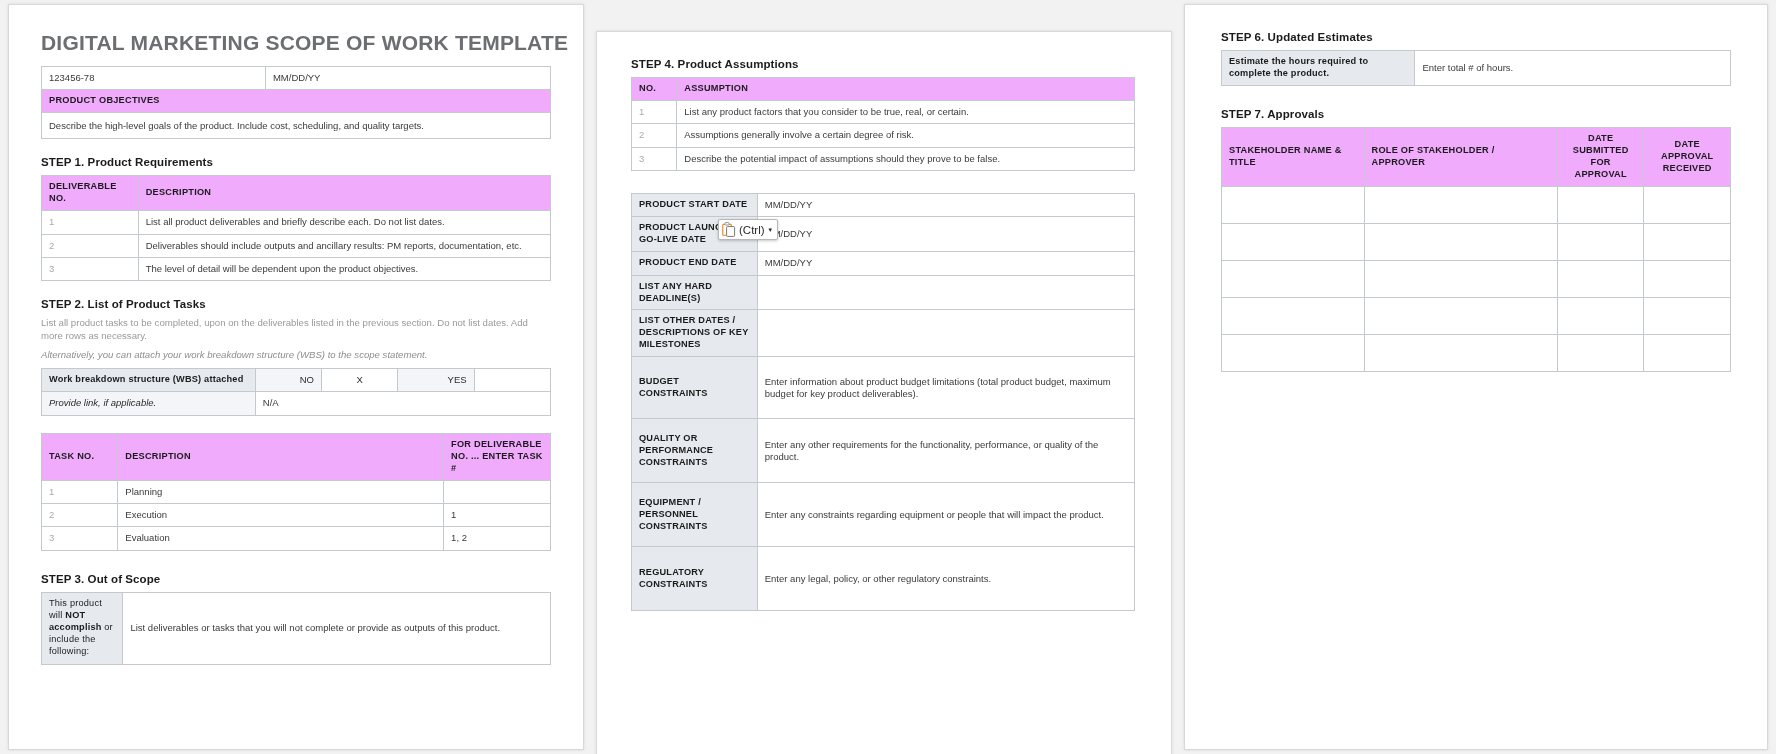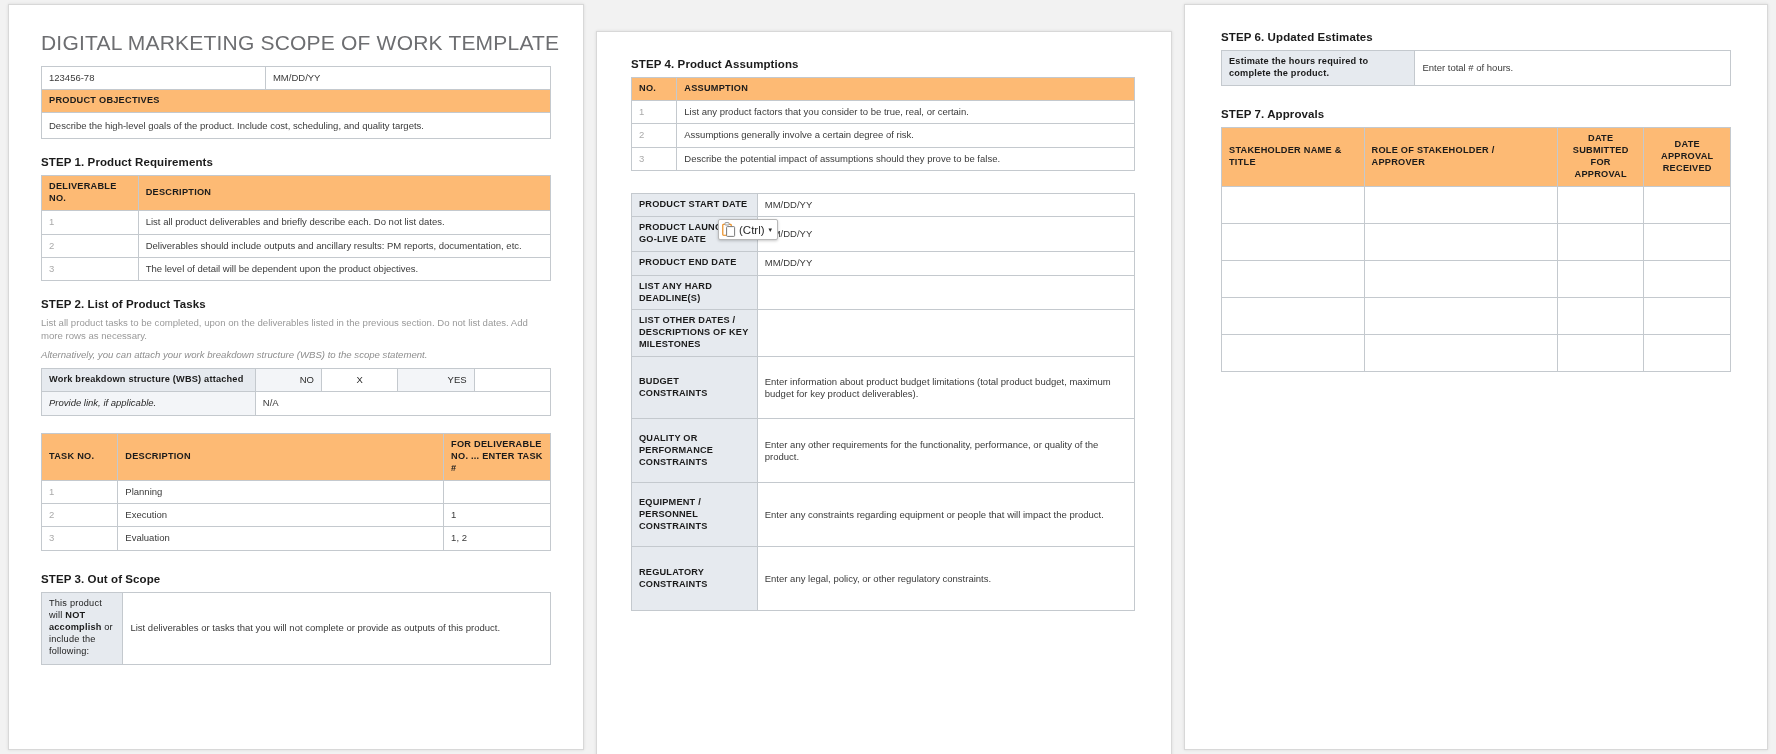--- a/index.html
+++ b/index.html
@@ -26,21 +26,21 @@
   #page-2 { left: 596px;  width: 576px;  height: 746px; margin-top: 27px; }
   #page-3 { left: 1184px; width: 584px;  height: 746px; }
 
   .page-inner { padding: 26px 32px; }
   #page-2 .page-inner { padding: 26px 36px 26px 34px; }
   #page-3 .page-inner { padding: 26px 36px 26px 36px; }
 
   
   .doc-title {
     font-size: 21px;
-    font-weight: normal;
+    font-weight: bold;
     color: #6d6e71;
     letter-spacing: .2px;
     margin-bottom: 11px;
     white-space: nowrap;
   }
 
   .step-title {
     font-size: 11.5px;
     font-weight: bold;
     color: #1b1b1b;
@@ -68,21 +68,21 @@
     border: 1px solid #c4c9ce;
     padding: 5px 7px;
     font-size: 9.5px;
     color: #2b2b2b;
     text-align: left;
     vertical-align: middle;
     line-height: 1.3;
     word-wrap: break-word;
   }
   th, .hdr {
-    background: #fdba74;
+    background: #f0abfc;
     font-weight: bold;
     font-size: 9.2px;
     letter-spacing: .25px;
     color: #1b1b1b;
   }
   .lbl {
     background: #e6eaef;
     font-weight: bold;
     font-size: 9.2px;
     letter-spacing: .2px;

